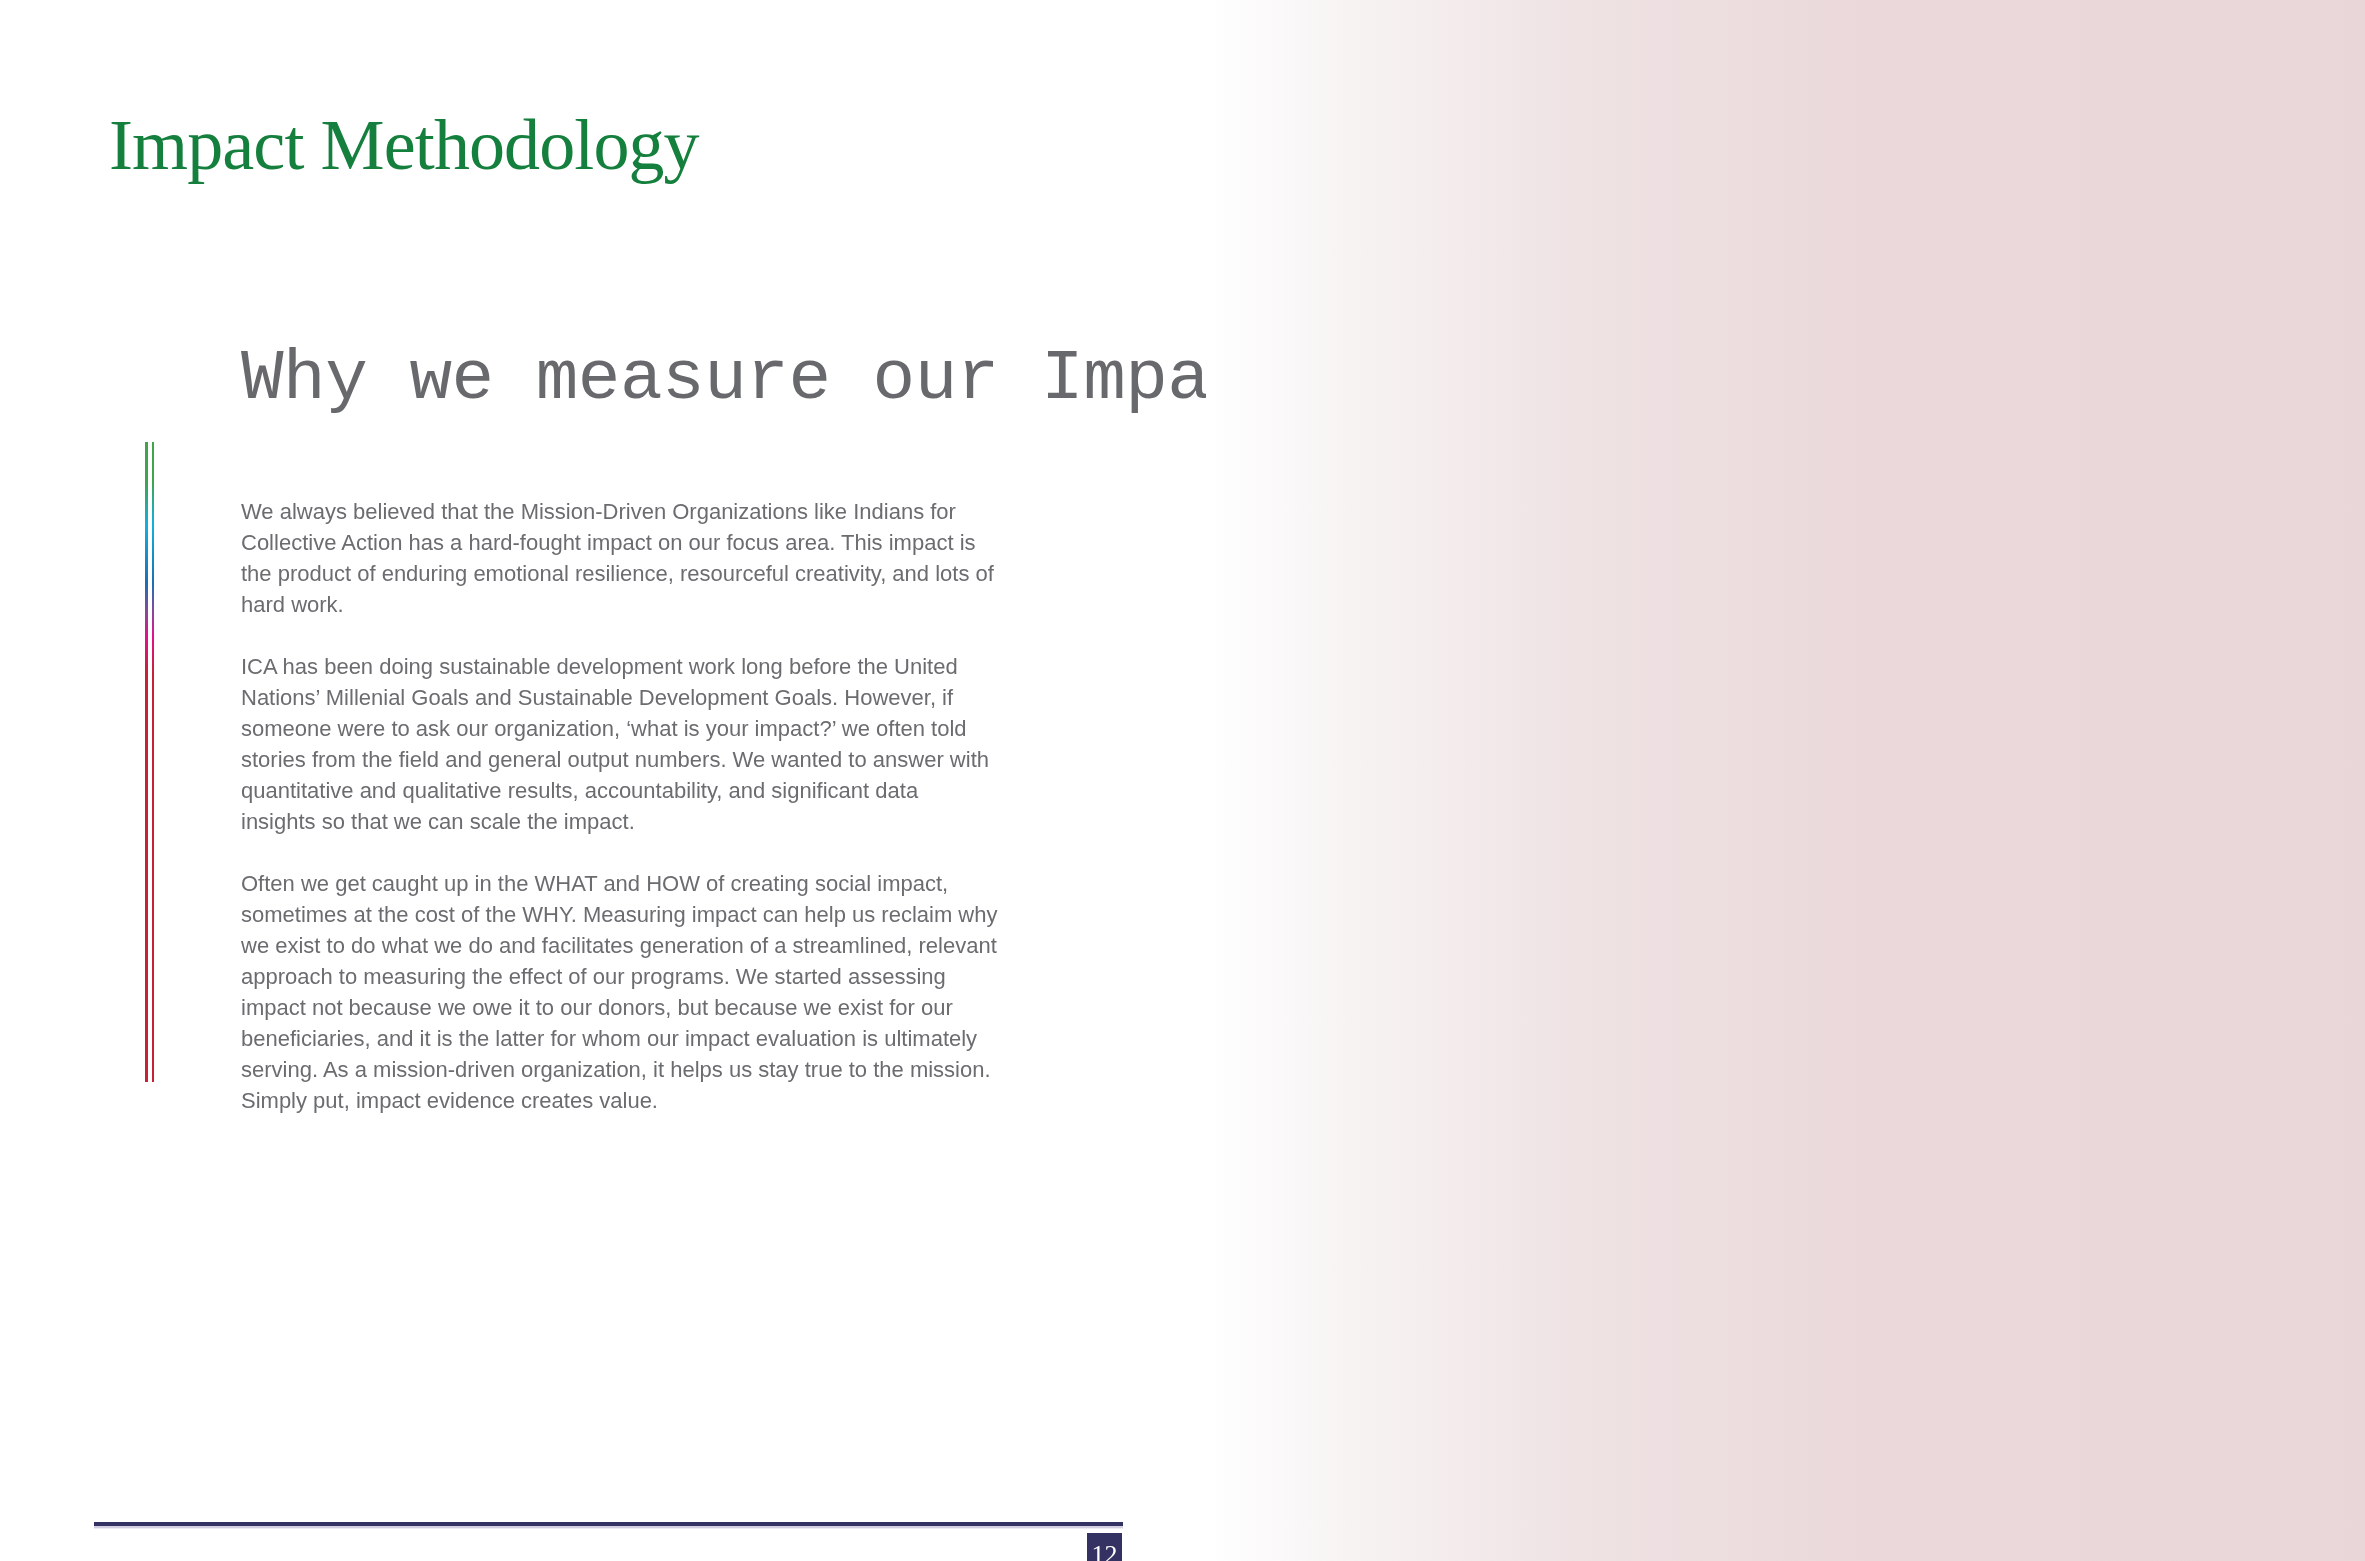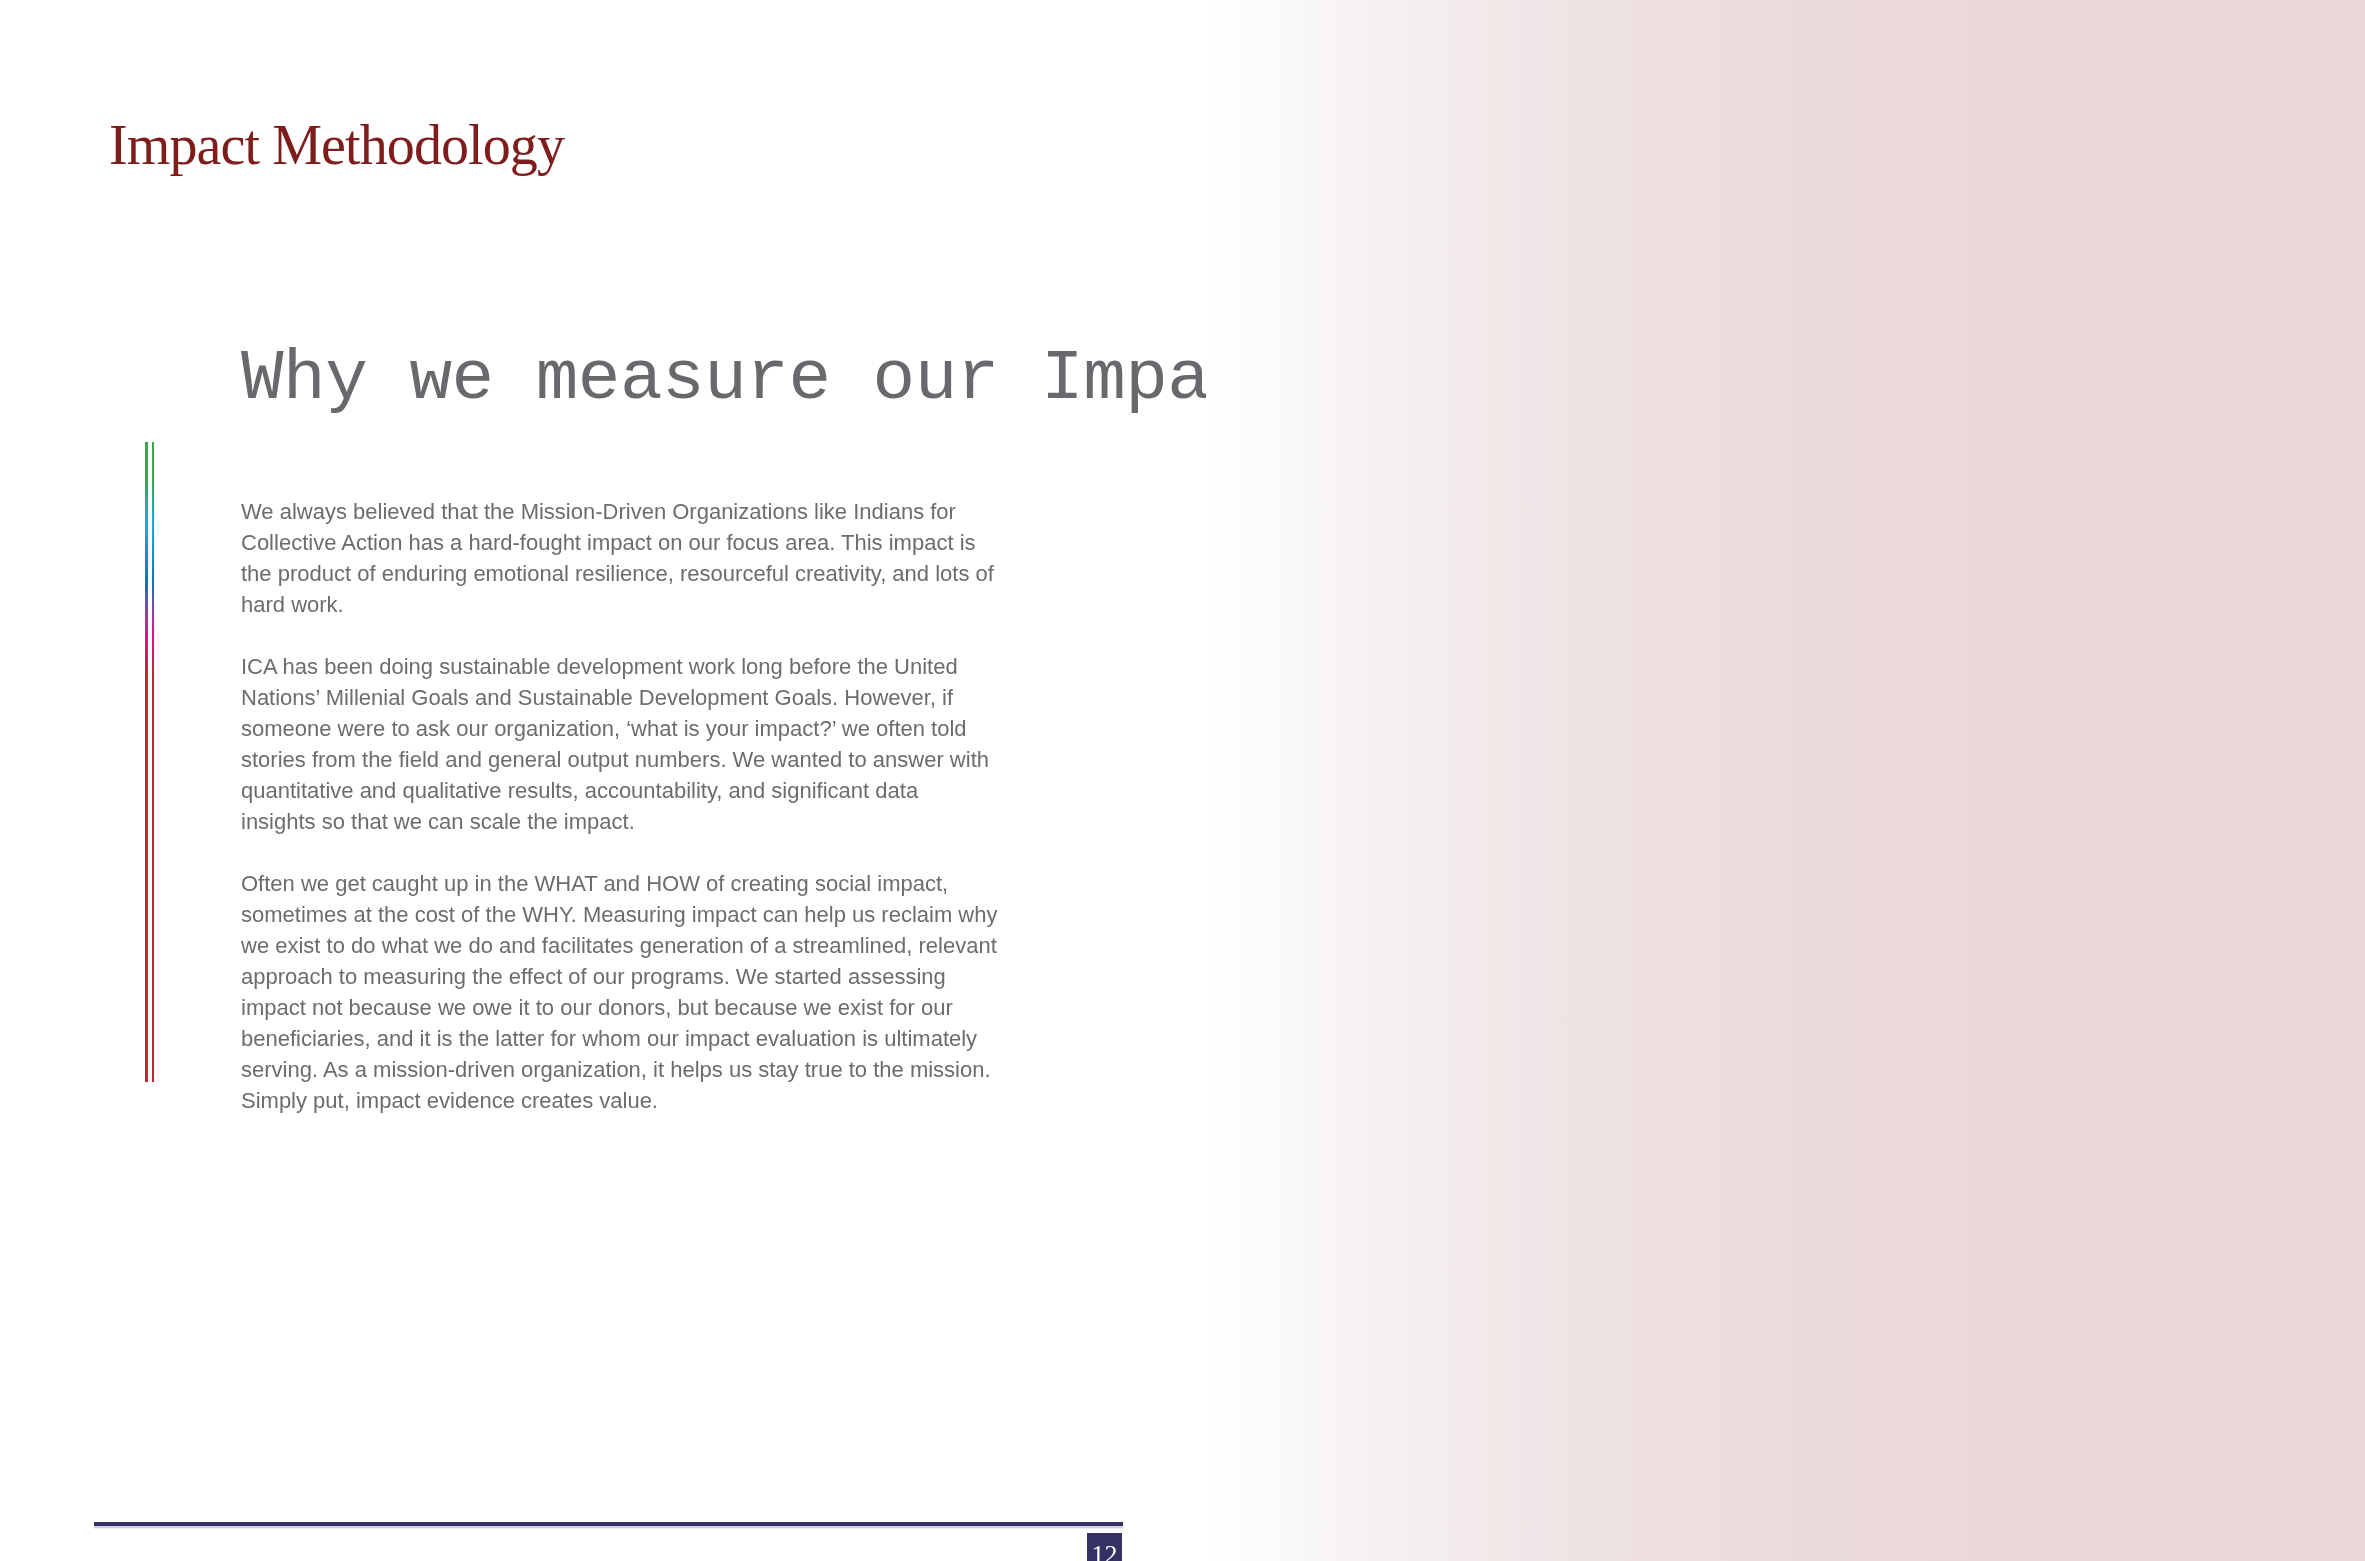--- a/index.html
+++ b/index.html
@@ -14,23 +14,23 @@
   .page{position:absolute;top:0;height:1561px;width:1206px;}
   #left-page{left:0;background:#ffffff;}
   #right-page{
     left:1206px;
     background:linear-gradient(90deg,#ffffff 0%,#f7f3f3 12%,#efe3e4 30%,#ead8da 55%,#e9d6d8 100%);
   }
   
   .doc-title{
     position:absolute;left:109px;top:102px;
     font-family:"Liberation Serif", serif;
-    font-size:56px;line-height:86px;
+    font-size:72px;line-height:86px;
     letter-spacing:-0.9px;
-    color:#7f1d1d;font-weight:400;
+    color:#15803d;font-weight:400;
     white-space:nowrap;
   }
   .section-heading{
     position:absolute;
     font-family:Liberation Mono, monospace;
     font-size:71px;line-height:57px;
     color:#68696c;font-weight:400;
     letter-spacing:-0.5px;
     white-space:nowrap;
   }

